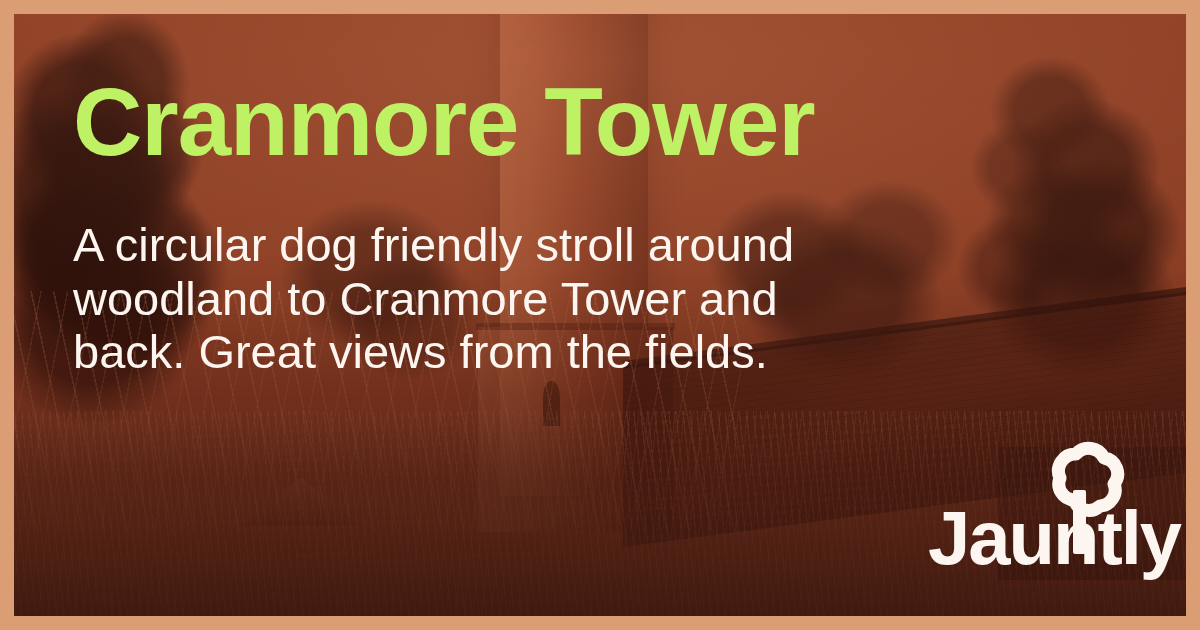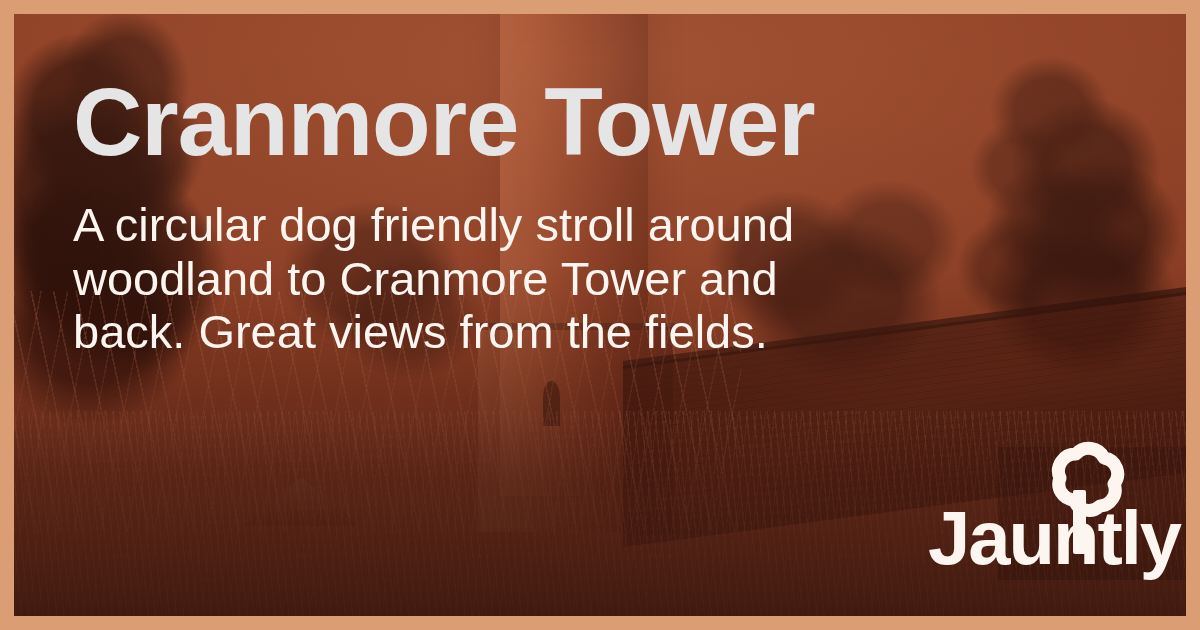--- a/index.html
+++ b/index.html
@@ -242,26 +242,26 @@
   #content{
     position:absolute;
     left:59px; top:60px;
     width:830px;
     z-index:8;
   }
   #title{
     font-size:96px;
     font-weight:bold;
     line-height:1.0;
-    color:#e5e5e5;
+    color:#bef264;
     letter-spacing:-1px;
     white-space:nowrap;
   }
   #subtitle{
-    margin-top:28px;
+    margin-top:48px;
     font-size:47px;
     font-weight:normal;
     line-height:1.14;
     color:#fdf6f0;
     max-width:800px;
   }
 
   
   #logo{
     position:absolute;

